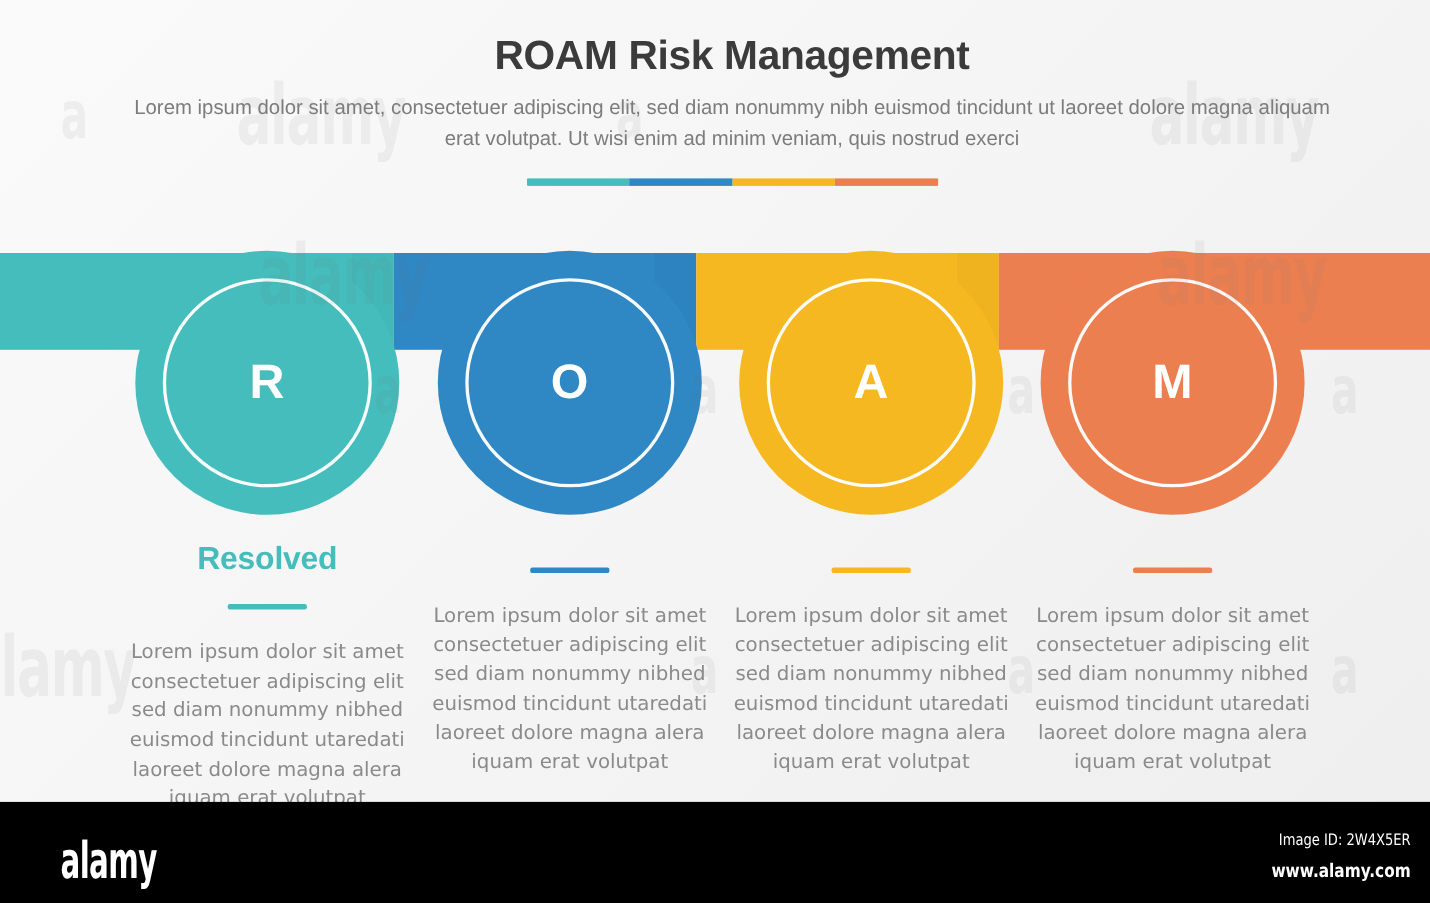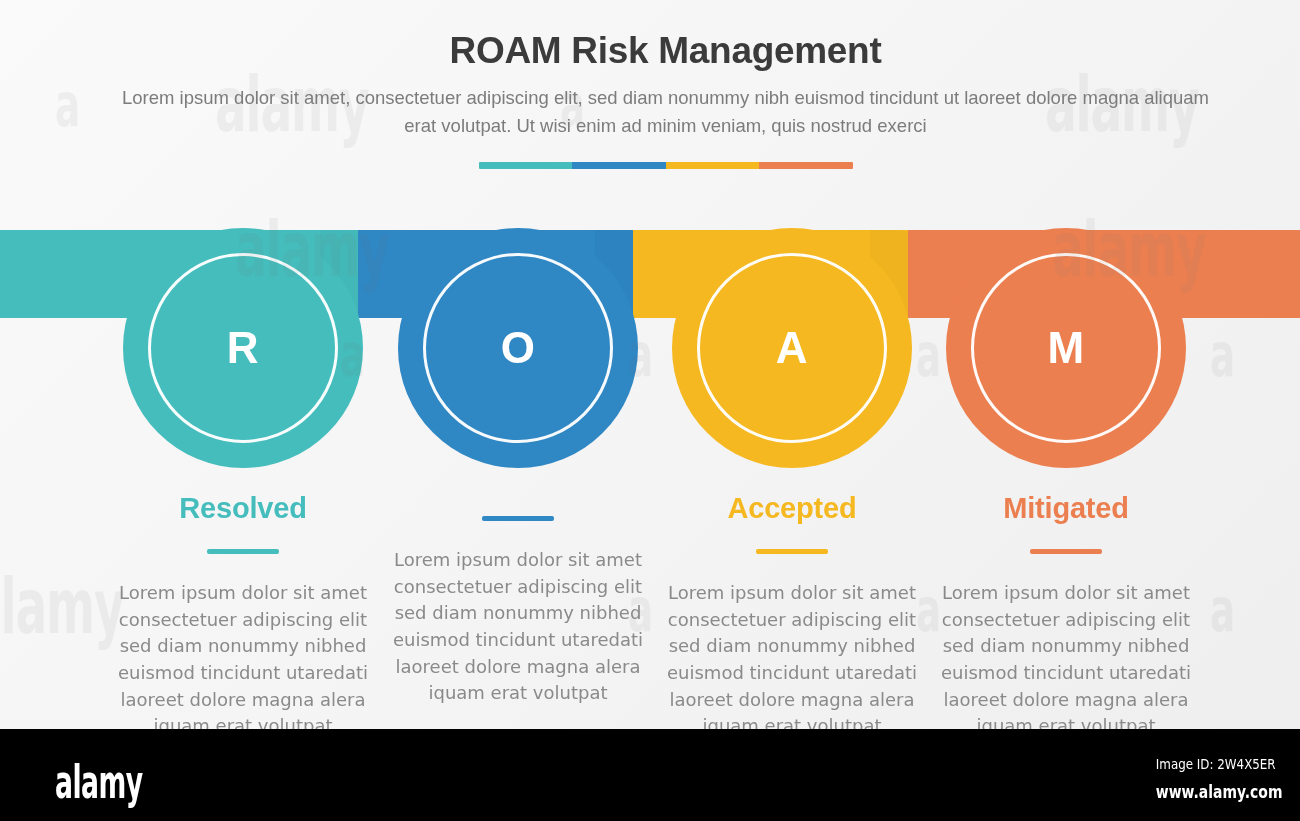--- a/index.html
+++ b/index.html
@@ -111,21 +111,21 @@
   }
   .alamy-logo{
     position:absolute; left:55px; top:26px;
     font-family:"DejaVu Sans", sans-serif;
     font-size:46px; font-weight:700; color:#ffffff;
     letter-spacing:-1px;
     transform:scaleX(0.58); transform-origin:left top;
   }
   .footer-right{
     position:absolute; right:18px; top:27px;
-    color:#ffffff;
+    text-align:right; color:#ffffff;
     font-family:"DejaVu Sans", sans-serif;
   }
   .footer-id{ font-size:14.5px; transform:scaleX(0.82); transform-origin:right top; }
   .footer-url{ margin-top:10px; font-size:17px; font-weight:700; transform:scaleX(0.82); transform-origin:right top; }
 </style>
 </head>
 <body>
 
 <div id="stage">
 
@@ -197,26 +197,24 @@
     <div class="col" style="left:105px;">
       <div class="col-label" style="color: rgb(69, 189, 189);">Resolved</div>
       <div class="col-rule" style="background: rgb(69, 189, 189);"></div>
       <div class="col-desc">Lorem ipsum dolor sit amet consectetuer adipiscing elit sed diam nonummy nibhed euismod tincidunt utaredati laoreet dolore magna alera iquam erat volutpat</div>
     </div>
     <div class="col" style="left:380px;">
       <div class="col-rule" style="background: rgb(47, 135, 196);"></div>
       <div class="col-desc">Lorem ipsum dolor sit amet consectetuer adipiscing elit sed diam nonummy nibhed euismod tincidunt utaredati laoreet dolore magna alera iquam erat volutpat</div>
     </div>
     <div class="col" style="left:654px;">
-      <div class="col-label" style="color: rgb(245, 184, 32);">Accepted</div>
       <div class="col-rule" style="background: rgb(245, 184, 32);"></div>
       <div class="col-desc">Lorem ipsum dolor sit amet consectetuer adipiscing elit sed diam nonummy nibhed euismod tincidunt utaredati laoreet dolore magna alera iquam erat volutpat</div>
     </div>
     <div class="col" style="left:928px;">
-      <div class="col-label" style="color: rgb(236, 127, 80);">Mitigated</div>
       <div class="col-rule" style="background: rgb(236, 127, 80);"></div>
       <div class="col-desc">Lorem ipsum dolor sit amet consectetuer adipiscing elit sed diam nonummy nibhed euismod tincidunt utaredati laoreet dolore magna alera iquam erat volutpat</div>
     </div>
   </div>
 
   <div class="footer">
     <div class="alamy-logo">alamy</div>
     <div class="footer-right">
       <div class="footer-id">Image ID: 2W4X5ER</div>
       <div class="footer-url">www.alamy.com</div>

